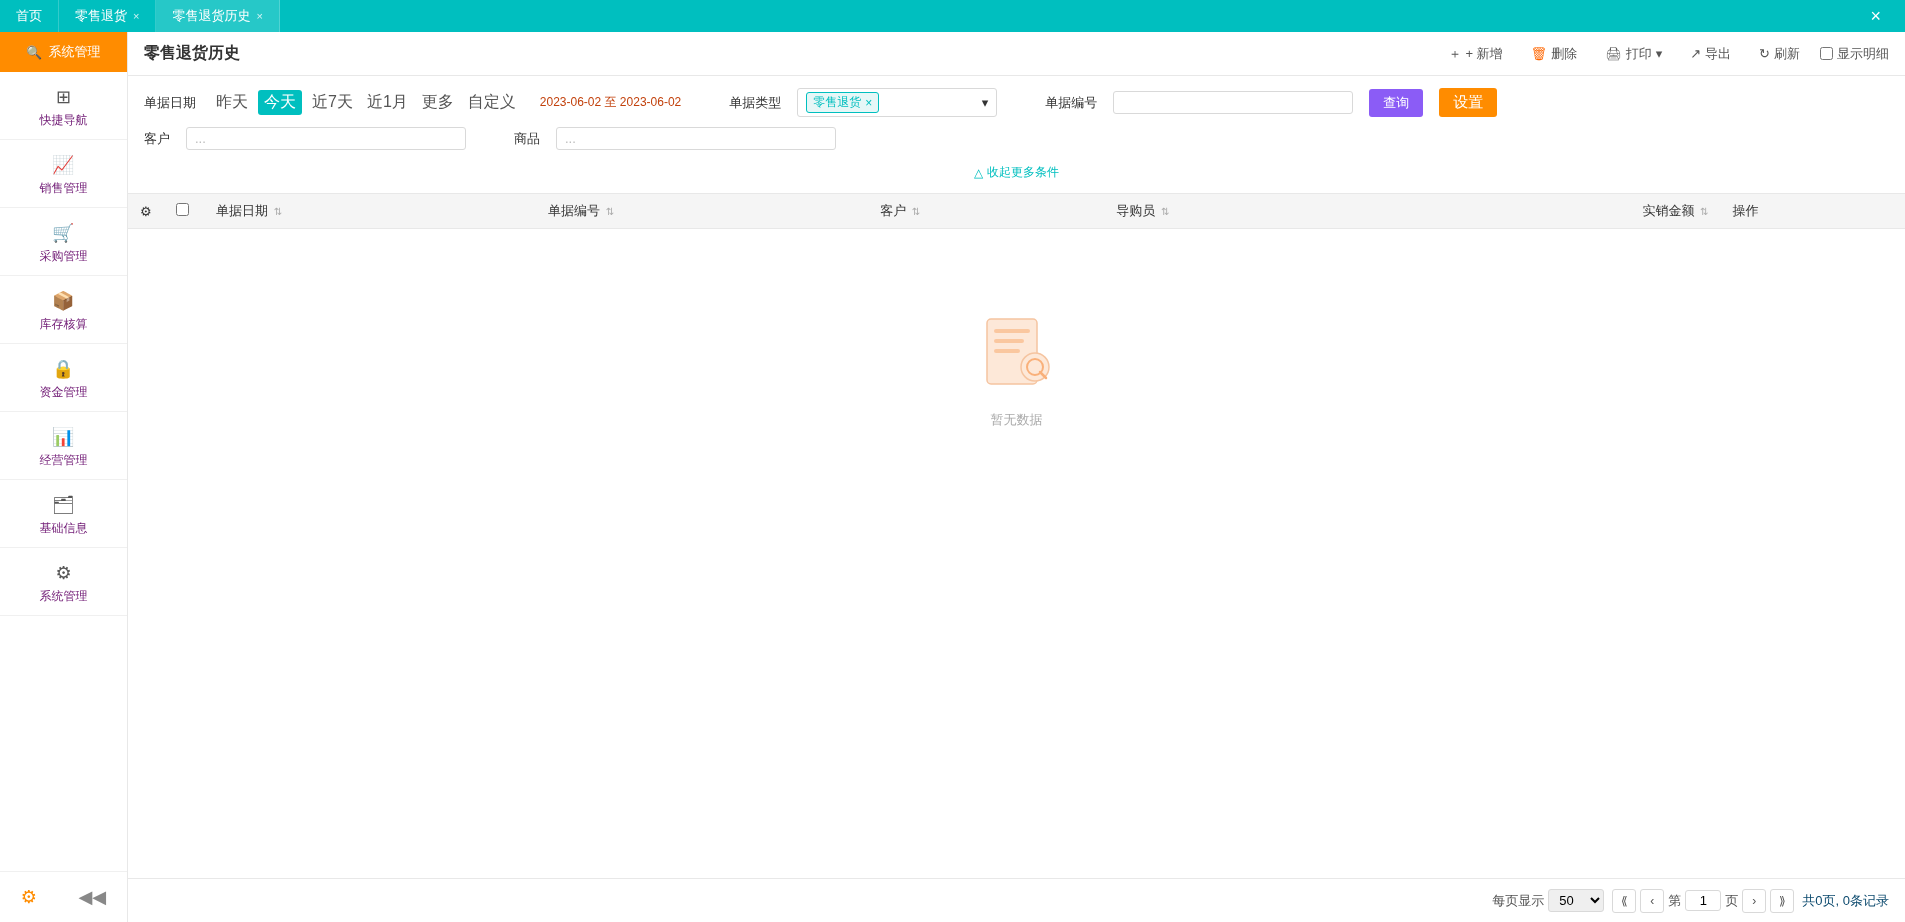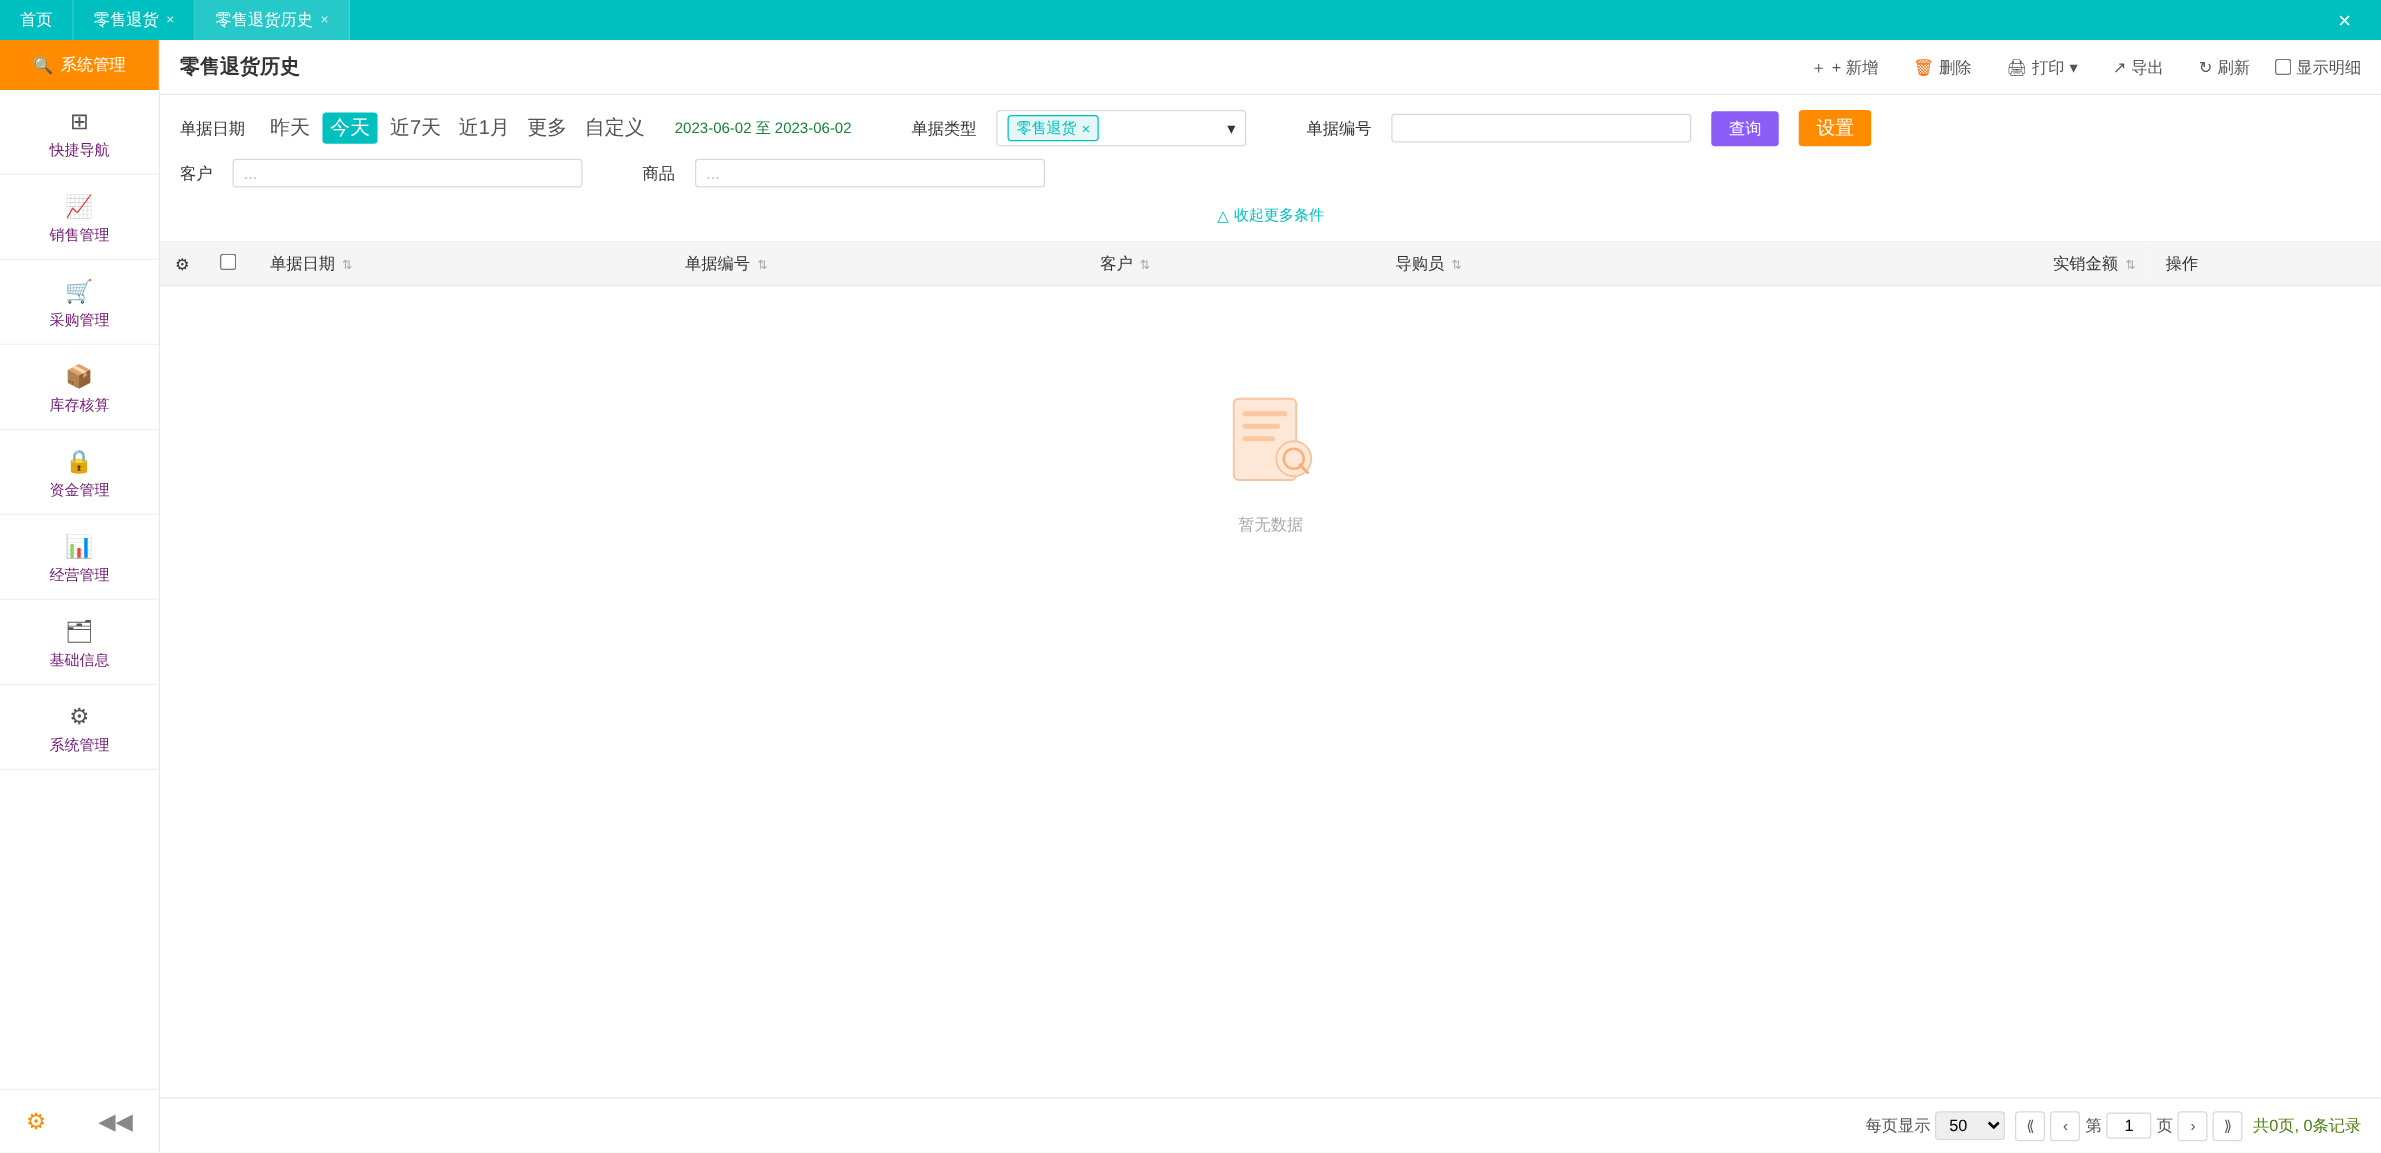--- a/index.html
+++ b/index.html
@@ -206,21 +206,21 @@
       padding: 2px 4px;
     }
     .date-opt.active {
       background: #00bfbf;
       color: #fff;
       border-radius: 3px;
       padding: 2px 6px;
     }
     .date-range {
       font-size: 12px;
-      color: #15803d;
+      color: #c2410c;
       margin-left: 4px;
     }
     .filter-select {
       display: flex;
       align-items: center;
       border: 1px solid #d9d9d9;
       border-radius: 3px;
       padding: 3px 8px;
       font-size: 13px;
       color: #333;
@@ -353,21 +353,21 @@
       font-size: 12px;
     }
     .page-input {
       width: 36px;
       border: 1px solid #d9d9d9;
       border-radius: 3px;
       text-align: center;
       padding: 2px 4px;
       font-size: 13px;
     }
-    .total-info { color: #4d7c0f; }
+    .total-info { color: #0c4a6e; }
   </style>
 </head>
 <body>
 
 <div class="top-bar">
   <div class="top-bar-tabs">
     <div class="top-tab">
       <span>首页</span>
     </div>
     <div class="top-tab">

